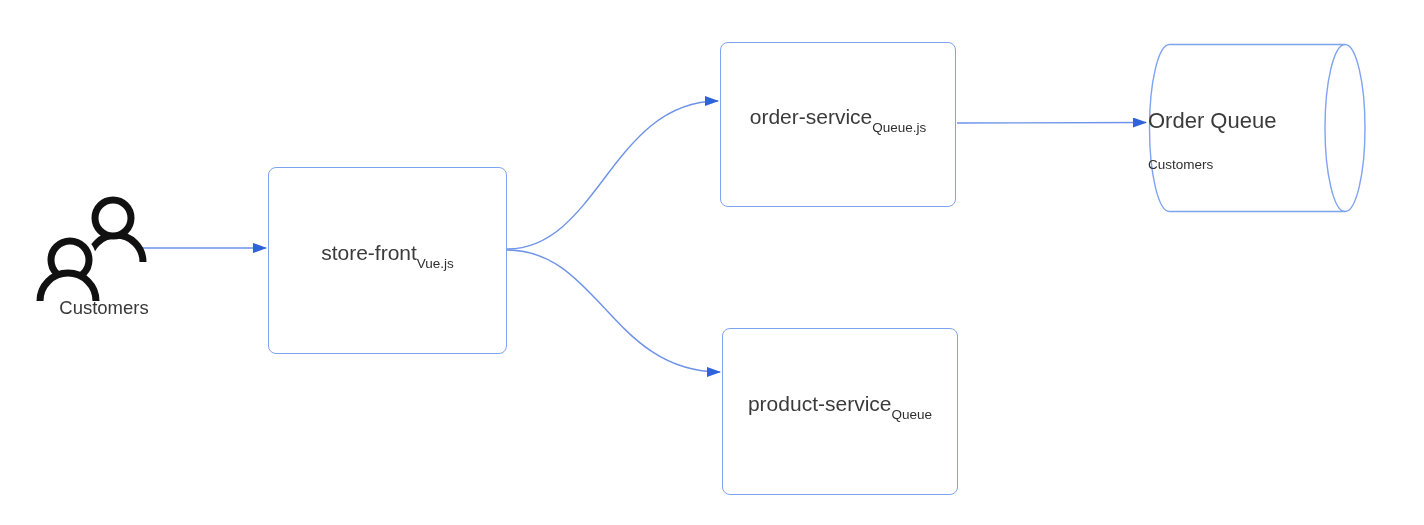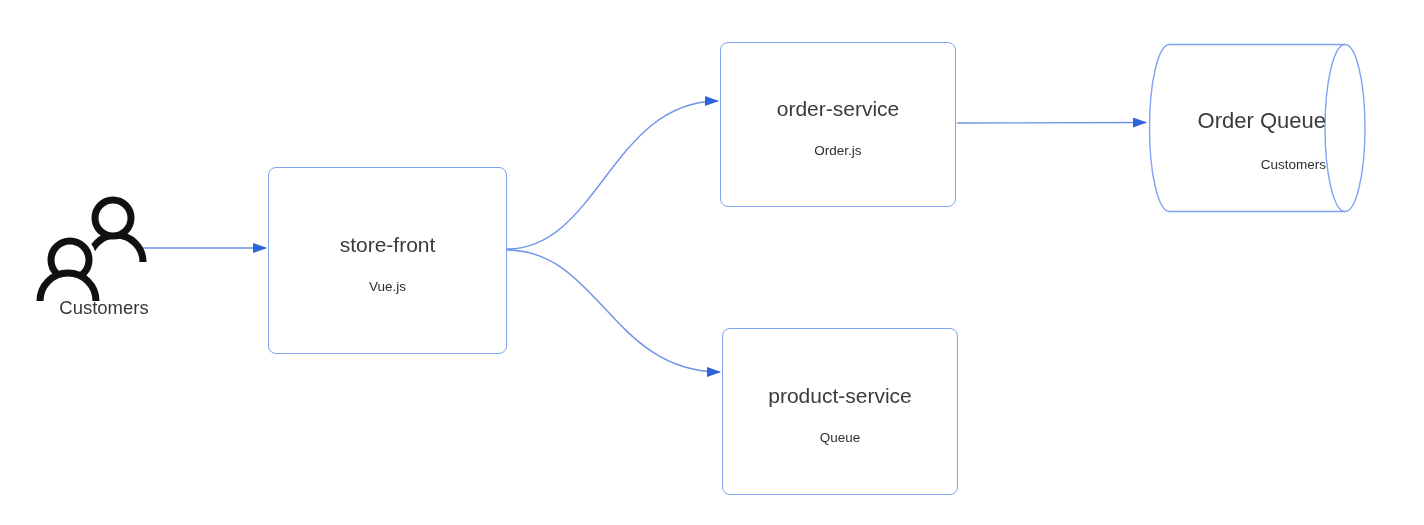--- a/index.html
+++ b/index.html
@@ -21,21 +21,20 @@
     width: 1424px;
     height: 525px;
     pointer-events: none;
   }
   .node-rect {
     position: absolute;
     background: #ffffff;
     border: 1px solid #7ea3f0;
     border-radius: 8px;
     display: flex;
-    flex-direction: column;
     align-items: center;
     justify-content: center;
     box-sizing: border-box;
     padding-top: 6px;
   }
   .node-title {
     font-size: 21px;
     color: #3b3b3b;
     line-height: 25px;
     margin-bottom: 22px;
@@ -60,21 +59,21 @@
     position: absolute;
     left: 0; top: 0;
     width: 220px; height: 170px;
   }
   #queue-labels {
     position: absolute;
     left: 0; top: 0;
     width: 178px; height: 170px;
     display: flex;
     flex-direction: column;
-    align-items: flex-end;
+    align-items: flex-start;
     justify-content: center;
     padding-top: 24px;
     box-sizing: border-box;
   }
   #queue-labels .node-title { font-size: 22px; margin-bottom: 24px; }
 
   #node-customers {
     position: absolute;
     left: 30px; top: 185px;
     width: 150px; height: 150px;
@@ -126,21 +125,21 @@
     <div id="customers-label">Customers</div>
   </div>
 
   <div class="node-rect" id="node-store-front">
     <div class="node-title">store-front</div>
     <div class="node-subtitle">Vue.js</div>
   </div>
 
   <div class="node-rect" id="node-order-service">
     <div class="node-title">order-service</div>
-    <div class="node-subtitle">Order.js</div>
+    <div class="node-subtitle">Queue.js</div>
   </div>
 
   <div class="node-rect" id="node-product-service">
     <div class="node-title">product-service</div>
     <div class="node-subtitle">Queue</div>
   </div>
 
   <div id="node-order-queue">
     <svg id="queue-shape" viewBox="0 0 220 170" xmlns="http://www.w3.org/2000/svg">
       <g fill="none" stroke="#7ea3f0" stroke-width="1.4">

